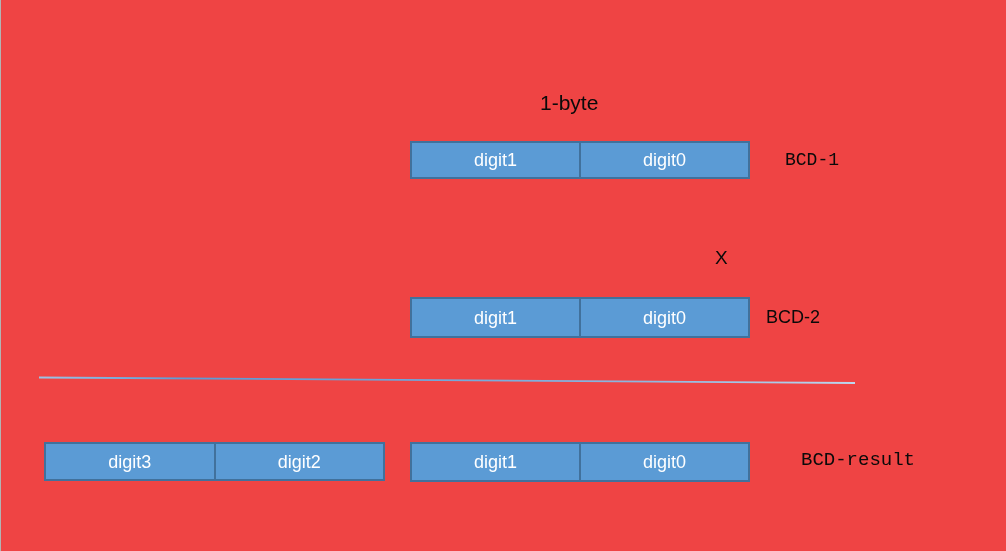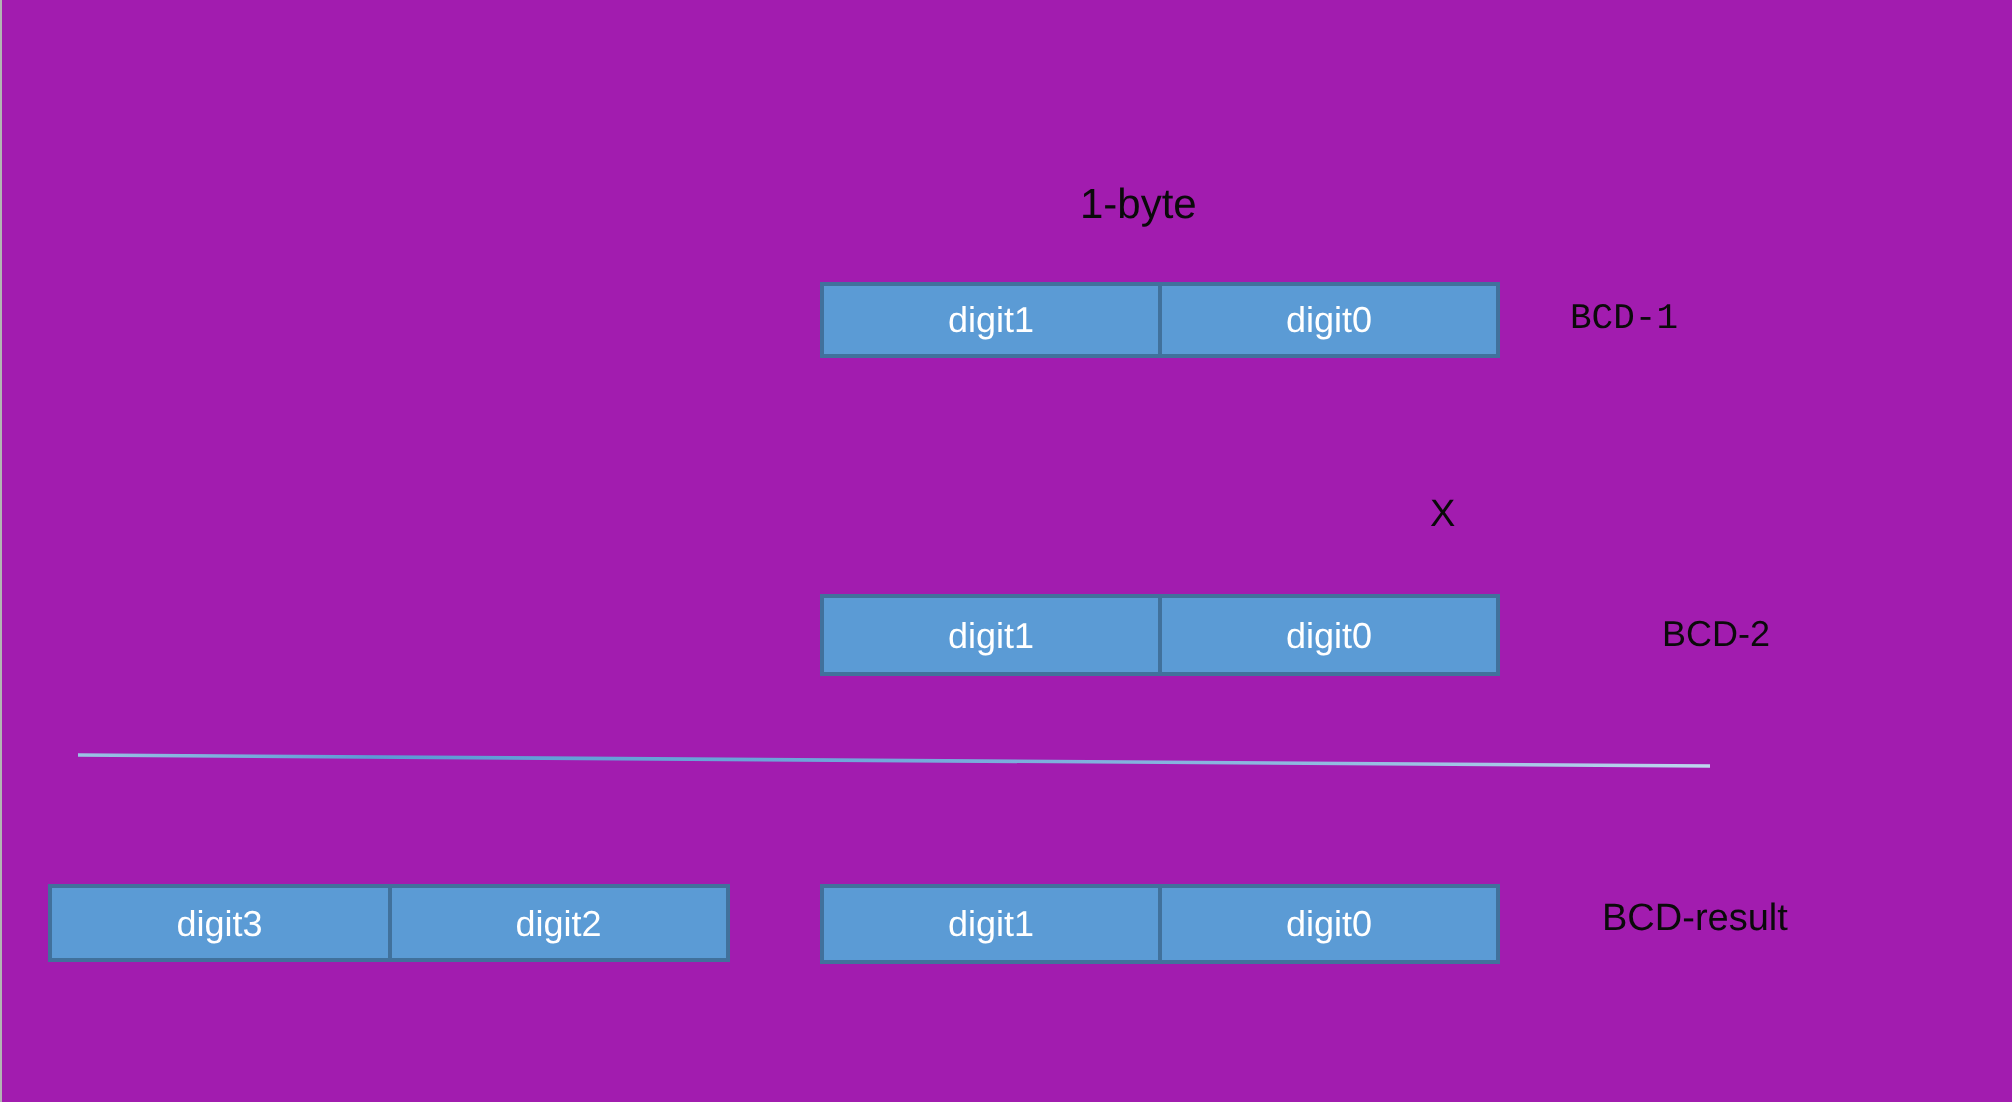--- a/index.html
+++ b/index.html
@@ -5,21 +5,21 @@
   html, body {
     margin: 0;
     padding: 0;
     background: #ffffff;
     font-family: "Liberation Sans", sans-serif;
   }
   .slide {
     position: relative;
     width: 1006px;
     height: 551px;
-    background: #a21caf;
+    background: #ef4444;
     overflow: hidden;
   }
   .left-edge {
     position: absolute;
     left: 0;
     top: 0;
     width: 1px;
     height: 551px;
     background: #b3b3b3;
   }
@@ -57,33 +57,33 @@
     text-align: center;
   }
   .cell-text {
     color: #ffffff;
     font-size: 18px;
     line-height: 1;
     white-space: nowrap;
   }
   #bcd1-box { left: 410px; top: 141px; width: 340px; height: 38px; }
   #bcd2-box { left: 410px; top: 297px; width: 340px; height: 41px; }
-  #result-high-box { left: 24px;  top: 442px; width: 341px; height: 39px; }
+  #result-high-box { left: 44px;  top: 442px; width: 341px; height: 39px; }
   #result-low-box  { left: 410px; top: 442px; width: 340px; height: 40px; }
   .row-label {
     position: absolute;
     display: flex;
     align-items: center;
     color: #0a0a0a;
     font-size: 18px;
     white-space: nowrap;
   }
   #bcd1-label   { left: 785px; top: 141px; height: 38px; font-family: Liberation Mono, monospace; }
-  #bcd2-label   { left: 831px; top: 297px; height: 41px; }
-  #result-label { left: 801px; top: 440px; height: 40px; font-size: 19px; }
+  #bcd2-label   { left: 766px; top: 297px; height: 41px; }
+  #result-label { left: 801px; top: 440px; height: 40px; font-size: 19px; font-family: Liberation Mono, monospace; }
   #rule-line-svg {
     position: absolute;
     left: 0;
     top: 0;
     pointer-events: none;
   }
 </style>
 </head>
 <body>
 

